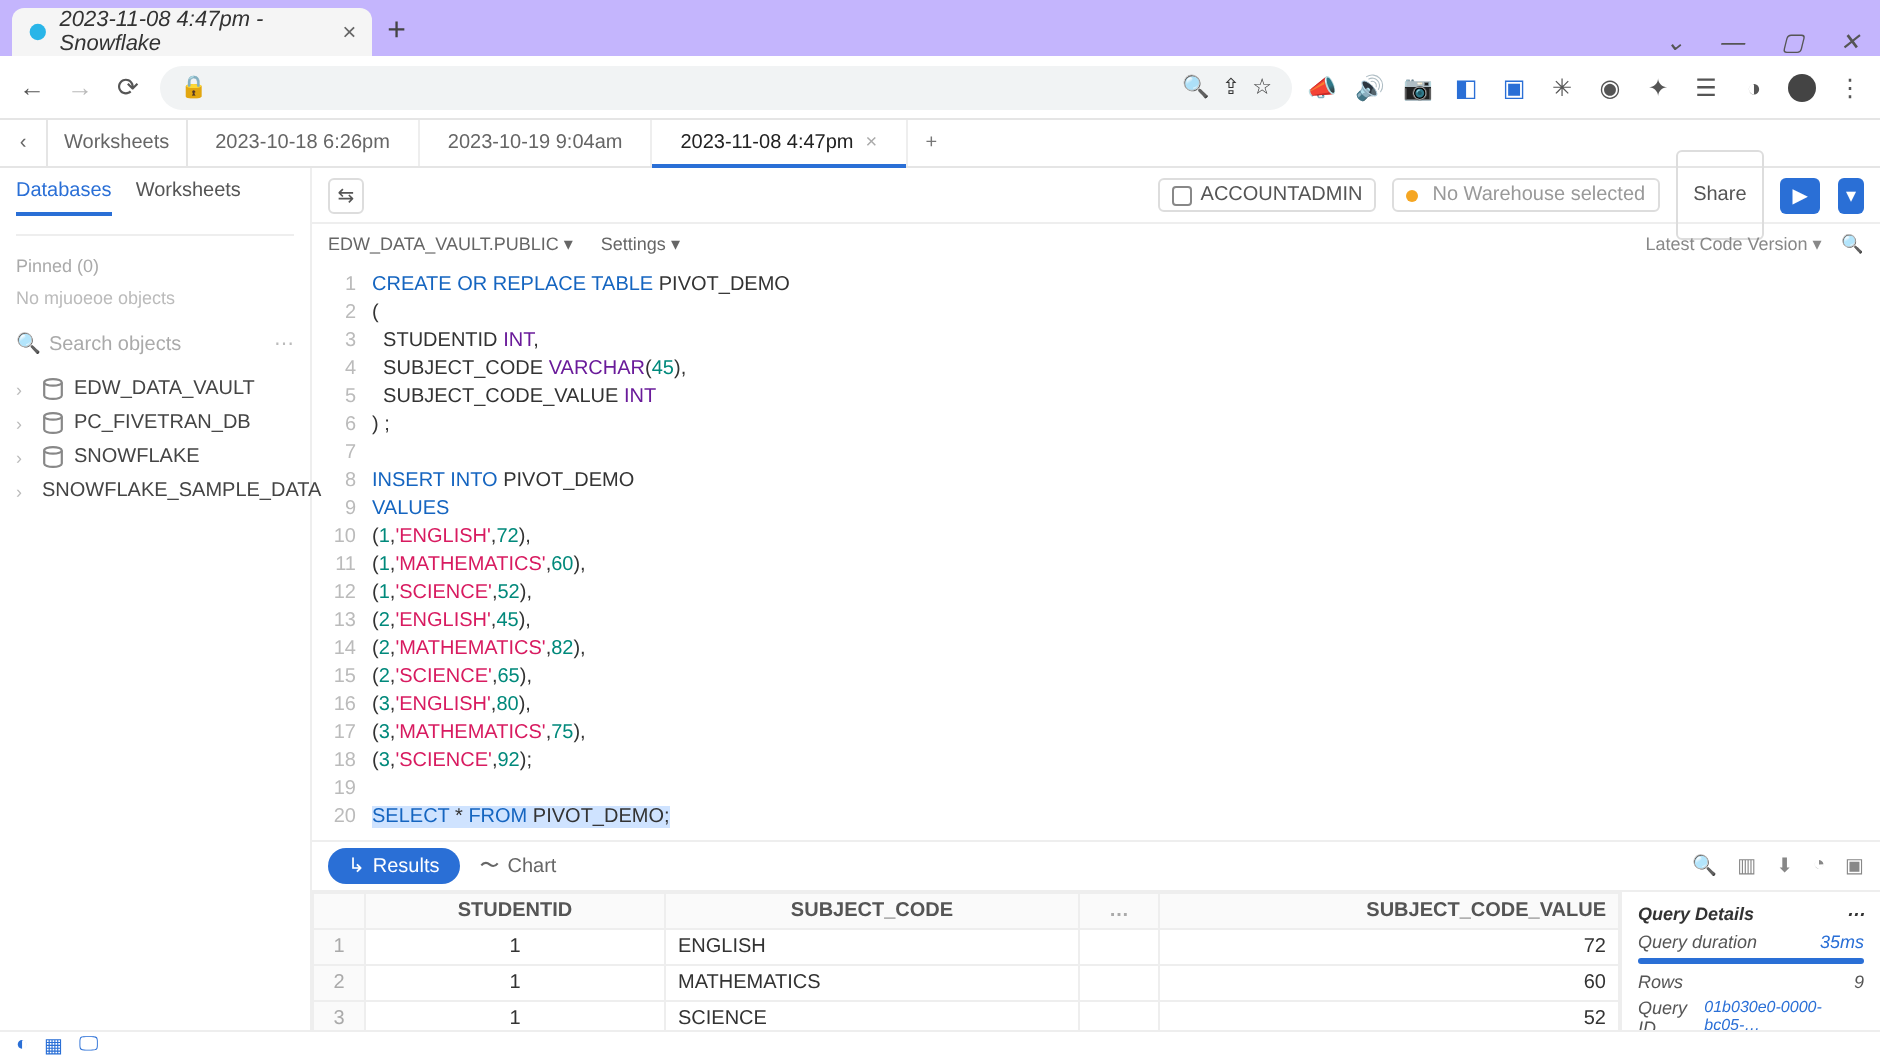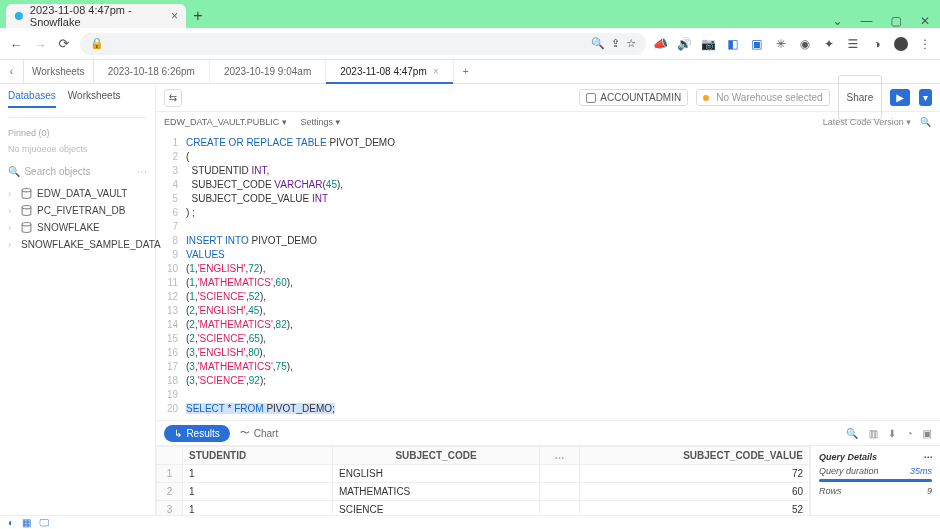--- a/index.html
+++ b/index.html
@@ -1,18 +1,18 @@
 <!DOCTYPE html>
 <html><head>
 <meta charset="utf-8">
 <style>
   * { box-sizing: border-box; margin: 0; padding: 0; font-family: -apple-system, "Segoe UI", Arial, sans-serif; }
   body { width: 940px; height: 529px; overflow: hidden; background: #fff; font-size: 11px; color: #333; }
   
-  .tab-strip { height: 28px; background: #86efac; display: flex; align-items: flex-end; }
+  .tab-strip { height: 28px; background: #c4b5fd; display: flex; align-items: flex-end; font-style: italic; }
   .browser-tab { height: 24px; background: #f5f5f5; border-radius: 6px 6px 0 0; display: flex; align-items: center; padding: 0 8px; margin-left: 6px; max-width: 180px; font-size: 11px; color: #333; gap:6px;}
   .fav { width:12px; height:12px; }
   .close-x { margin-left:8px; color:#666; font-size:12px;}
   .newtab { width:24px; height:24px; display:flex; align-items:center; justify-content:center; color:#444; font-size:16px;}
   .wincontrols { margin-left:auto; display:flex; gap:18px; padding:0 10px; color:#555; font-size:12px;}
   
   .addr-row { height:32px; background:#fff; border-bottom:1px solid #e5e5e5; display:flex; align-items:center; padding:0 8px; gap:8px;}
   .nav-icn { width:16px; height:16px; display:flex; align-items:center; justify-content:center; color:#555; font-size:13px;}
   .url-box { flex:1; height:22px; background:#f1f3f4; border-radius:11px; display:flex; align-items:center; padding:0 10px; font-size:11px; color:#333; gap:6px;}
   .ext-icons { display:flex; gap:10px; color:#555; align-items:center;}
@@ -67,21 +67,21 @@
   .restab-res { background:#2a6fd6; color:#fff; border-radius:12px; padding:3px 10px; display:flex; align-items:center; gap:4px;}
   .restab-chart { color:#666; display:flex; align-items:center; gap:4px;}
   .res-right { margin-left:auto; display:flex; gap:10px; color:#888;}
   
   .resarea { flex:1; display:flex; overflow:hidden;}
   .grid { flex:1; overflow:auto;}
   table { border-collapse:collapse; width:100%; font-size:10px;}
   th, td { border:1px solid #eee; padding:3px 6px; height:18px;}
   th { background:#fafafa; color:#555; font-weight:600; text-align:center;}
   th.rn, td.rn { width:26px; text-align:center; color:#aaa; background:#fafafa;}
-  th.sid, td.sid { text-align:left; width:150px;}
+  th.sid, td.sid { text-align:center; width:150px;}
   th.scv, td.scv { text-align:right; width:230px;}
   th.dash { text-align:center; width:40px; color:#aaa;}
   .details { width:130px; border-left:1px solid #eee; padding:6px 8px; font-size:9px; color:#555;font-style:italic;}
   .details h4 { font-size:9px; font-weight:600; color:#333; display:flex; justify-content:space-between; margin-bottom:4px;}
   .kv { display:flex; justify-content:space-between; margin:3px 0;}
   .kv .v { color:#2a6fd6;}
   .bar { height:3px; background:#2a6fd6; border-radius:2px; margin:2px 0 4px; width:100%;}
   
   .status { height:14px; border-top:1px solid #eee; display:flex; align-items:center; padding:0 8px; gap:8px; color:#2a6fd6; font-size:10px;}
 </style>
@@ -295,20 +295,24 @@
           </h4>
         <div class="kv">
             <span>Query duration</span>
             <span class="v">35ms</span>
           </div>
         <div class="bar"></div>
         <div class="kv">
             <span>Rows</span>
             <span>9</span>
           </div>
+        <div class="kv">
+            <span>Query ID</span>
+            <span class="v" style="font-size:8px">01b030e0-0000-bc05-…</span>
+          </div>
 
       </div>
     </div>
   </div>
 </div>
 
 <div class="status">
   <span>◐</span>
   <span>▦</span>
   <span>🖵</span>

